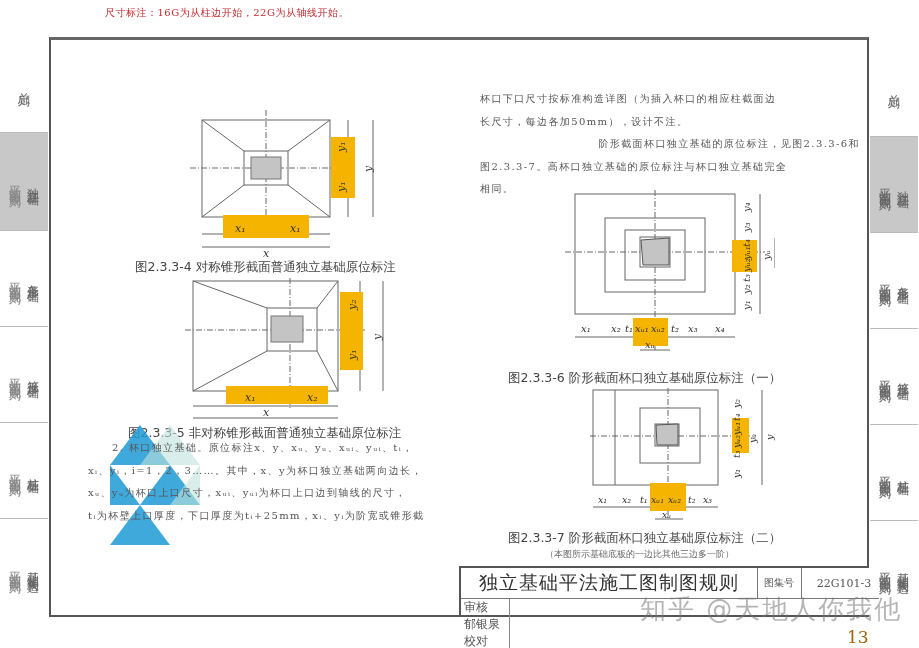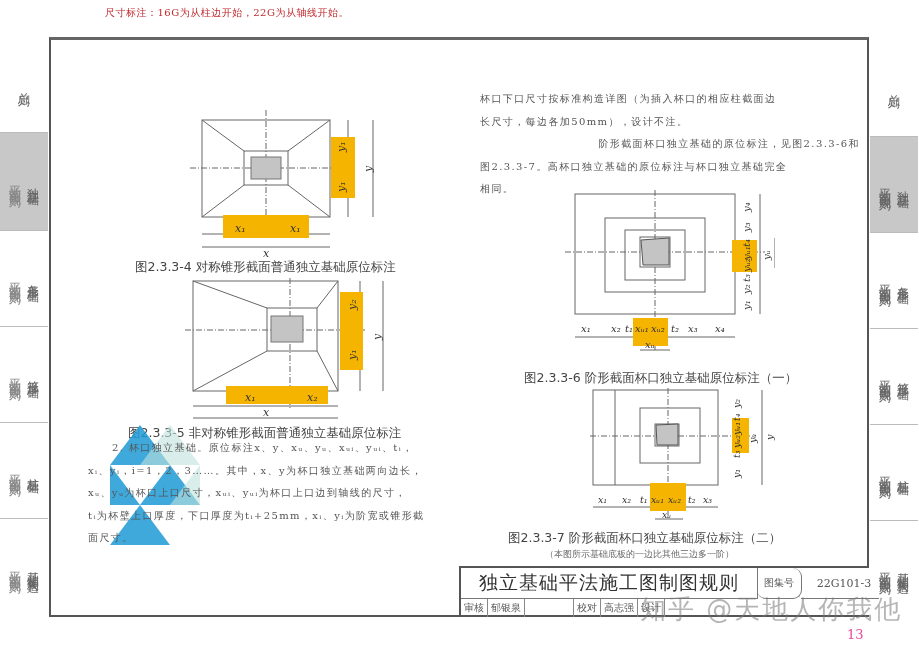--- a/index.html
+++ b/index.html
@@ -22,29 +22,29 @@
   .cap{position:absolute;font-size:12.5px;color:#444;font-family:"DejaVu Sans",sans-serif;white-space:nowrap;}
   .para{position:absolute;font-size:10px;line-height:22.5px;color:#555;letter-spacing:1.4px;
         font-family:"DejaVu Serif",serif;}
   .titleblock{position:absolute;left:459px;top:566px;width:410px;height:51px;border:2px solid #555;
        border-right:none;box-sizing:border-box;background:#fff;}
   .tb-title{position:absolute;left:0;top:0;width:296px;height:30px;font-size:19px;color:#333;
        display:flex;align-items:center;justify-content:center;letter-spacing:1px;
        font-family:"DejaVu Sans",sans-serif;border-right:1px solid #777;border-bottom:1px solid #777;}
   .tb-atlas-label{position:absolute;left:296px;top:0;width:44px;height:30px;font-size:10px;color:#555;
        display:flex;align-items:center;justify-content:center;border-right:1px solid #777;border-bottom:1px solid #777;
-       font-family:"DejaVu Sans",sans-serif;border-radius:9px;}
+       font-family:"DejaVu Sans",sans-serif;}
   .tb-atlas-val{position:absolute;left:340px;top:0;width:70px;height:30px;font-size:11px;color:#555;
        display:flex;align-items:center;justify-content:center;border-bottom:1px solid #777;padding-left:8px;}
-  .tb-row{position:absolute;left:0;top:31px;height:18px;display:flex;font-size:10px;color:#555;
-       font-family:Liberation Serif, serif;}
+  .tb-row{position:absolute;left:0;top:31px;height:18px;display:flex;font-size:12px;color:#555;
+       font-family:Liberation Serif, serif;flex-direction:column;}
   .tb-row span{display:flex;align-items:center;padding:0 3px;border-right:1px solid #888;}
   .watermark{position:absolute;left:640px;top:592px;font-size:26px;color:rgba(120,120,120,0.55);
        font-family:"DejaVu Sans",sans-serif;letter-spacing:2px;white-space:nowrap;}
-  .page-num{position:absolute;left:847px;top:627px;font-size:13px;color:#ec4899;}
+  .page-num{position:absolute;left:847px;top:627px;font-size:17px;color:#a16207;}
   .logo{position:absolute;left:110px;top:425px;}
 </style>
 </head>
 <body>
 
 <div class="note">尺寸标注：16G为从柱边开始，22G为从轴线开始。</div>
 
 <div class="tab-col left">
   <div class="tab" style="top:0;height:96px;">
     <span class="vt">总则</span>
@@ -160,21 +160,20 @@
   <polygon points="30,80 60,120 0,120" fill="#1e9ad6" opacity="0.85"></polygon>
   <polygon points="60,0 90,40 30,40" fill="#bfe2dc" opacity="0.6"></polygon>
   <polygon points="90,40 120,80 60,80" fill="#bfe2dc" opacity="0.6"></polygon>
 </svg>
 
 <div class="para" style="left:88px;top:437px;width:372px;">
   <div style="text-indent:24px;">2. 杯口独立基础。原位标注x、y、xᵤ、yᵤ、xᵤᵢ、yᵤᵢ、tᵢ，</div>
   <div>xᵢ、yᵢ，i=1，2，3……。其中，x、y为杯口独立基础两向边长，</div>
   <div>xᵤ、yᵤ为杯口上口尺寸，xᵤᵢ、yᵤᵢ为杯口上口边到轴线的尺寸，</div>
   <div>tᵢ为杯壁上口厚度，下口厚度为tᵢ+25mm，xᵢ、yᵢ为阶宽或锥形截</div>
-  <div>面尺寸。</div>
 </div>
 
 <div class="para" style="left:480px;top:88px;width:380px;">
   <div>杯口下口尺寸按标准构造详图（为插入杯口的相应柱截面边</div>
   <div>长尺寸，每边各加50mm），设计不注。</div>
   <div style="text-indent:24px;text-align:right;">阶形截面杯口独立基础的原位标注，见图2.3.3-6和</div>
   <div>图2.3.3-7。高杯口独立基础的原位标注与杯口独立基础完全</div>
   <div>相同。</div>
 </div>
 
@@ -209,21 +208,21 @@
     <text x="185" y="42" transform="rotate(-90 185 42)">y₃</text>
     <text x="185" y="57" transform="rotate(-90 185 57)">t₄</text>
     <text x="185" y="70" transform="rotate(-90 185 70)">yᵤ₁</text>
     <text x="185" y="82" transform="rotate(-90 185 82)">yᵤ₂</text>
     <text x="185" y="92" transform="rotate(-90 185 92)">t₃</text>
     <text x="185" y="104" transform="rotate(-90 185 104)">y₂</text>
     <text x="185" y="120" transform="rotate(-90 185 120)">y₁</text>
     <text x="205" y="70" transform="rotate(-90 205 70)">yᵤ</text>
   </g>
 </svg>
-<div class="cap" style="left:508px;top:370px;margin-left:16px;">图2.3.3-6 阶形截面杯口独立基础原位标注（一）</div>
+<div class="cap" style="left:508px;top:370px;">图2.3.3-6 阶形截面杯口独立基础原位标注（一）</div>
 
 <svg class="fig" style="left:590px;top:388px;" width="185" height="135">
   <g stroke="#666" fill="none" stroke-width="1">
     <rect x="3" y="2" width="125" height="95"></rect>
     <line x1="25" y1="2" x2="25" y2="97"></line>
     <rect x="50" y="20" width="60" height="55"></rect>
     <rect x="65" y="36" width="24" height="22"></rect>
     <line x1="78" y1="0" x2="78" y2="130" stroke-dasharray="6,2,1,2"></line>
     <line x1="0" y1="48" x2="165" y2="48" stroke-dasharray="6,2,1,2"></line>
     <line x1="3" y1="119" x2="128" y2="119"></line>

